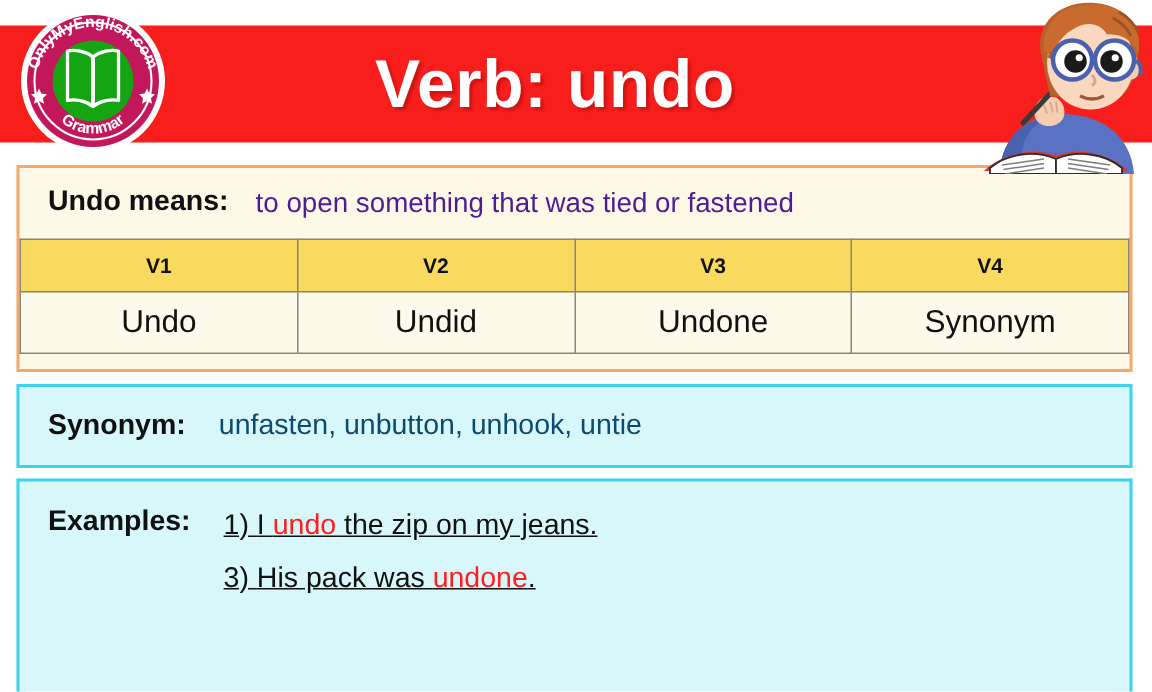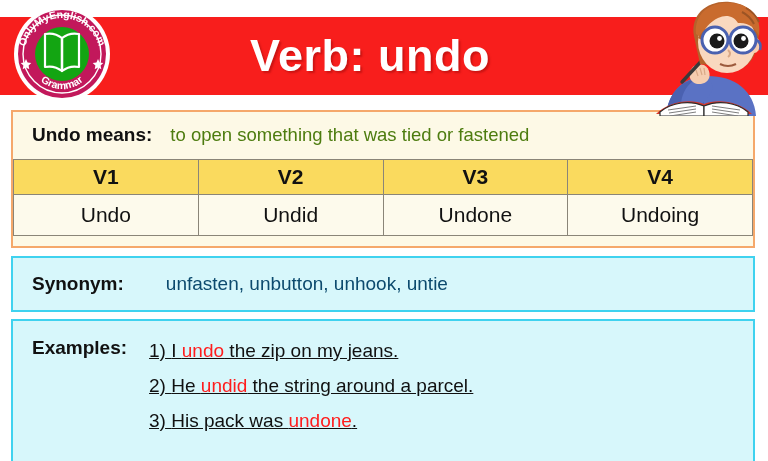--- a/index.html
+++ b/index.html
@@ -82,41 +82,41 @@
   #meaning-label {
     margin-left: 19px;
     font-size: 19px;
     font-weight: bold;
     color: #111111;
     white-space: nowrap;
   }
   #meaning-text {
     margin-left: 18px;
     font-size: 18.5px;
-    color: #4d7c0f;
+    color: #4c1d95;
     white-space: nowrap;
   }
 
   
   #verb-table {
     position: absolute;
     left: 0px; top: 47px;
     width: 740px;
     border-collapse: collapse;
     table-layout: fixed;
   }
   #verb-table th, #verb-table td {
     border: 1px solid #8a8578;
     text-align: center;
     color: #111111;
   }
   #verb-table th {
     background: #fada5e;
     height: 32px;
-    font-size: 21px;
+    font-size: 14px;
     font-weight: bold;
   }
   #verb-table td {
     background: #fdfaec;
     height: 38px;
     font-size: 21px;
     font-weight: normal;
   }
 
   
@@ -127,21 +127,20 @@
     box-sizing: border-box;
     background: #d7f7fb;
     border: 2px solid #3fd2ef;
     z-index: 3;
   }
   #synonym-box {
     top: 256px;
     height: 56px;
     display: flex;
     align-items: center;
-    gap: 20px;
   }
   #examples-box {
     top: 319px;
     height: 167px;
     display: flex;
     align-items: flex-start;
   }
   .box-label {
     font-size: 19px;
     font-weight: bold;
@@ -272,40 +271,36 @@
         <th>V2</th>
         <th>V3</th>
         <th>V4</th>
       </tr>
     </thead>
     <tbody>
       <tr>
         <td>Undo</td>
         <td>Undid</td>
         <td>Undone</td>
-        <td>Undoing</td>
+        <td>Synonym</td>
       </tr>
     </tbody>
   </table>
 </div>
 
 <div id="synonym-box" class="info-box">
   <span id="synonym-label" class="box-label">Synonym:</span>
   <span id="synonym-text">unfasten, unbutton, unhook, untie</span>
 </div>
 
 <div id="examples-box" class="info-box">
   <span id="examples-label" class="box-label">Examples:</span>
   <ul id="examples-list">
     <li>
       <span>1)</span>
       <span>I </span><span class="hl">undo</span><span> the zip on my jeans.</span>
     </li>
     <li>
-      <span>2)</span>
-      <span>He </span><span class="hl">undid</span><span> the string around a parcel.</span>
-    </li>
-    <li>
       <span>3)</span>
       <span>His pack was </span><span class="hl">undone</span><span>.</span>
     </li>
   </ul>
 </div>
 
 </body></html>

